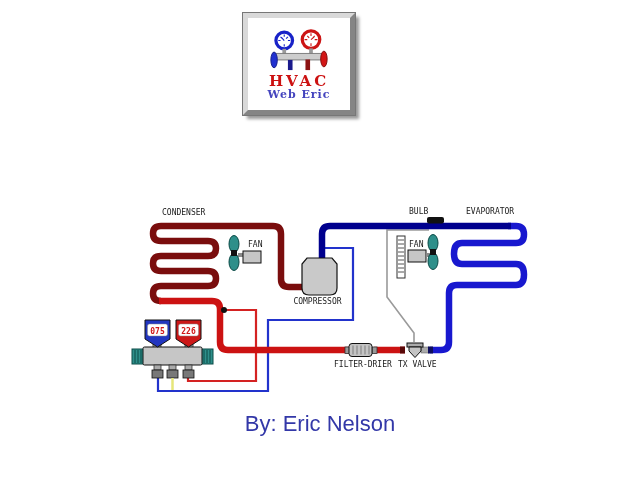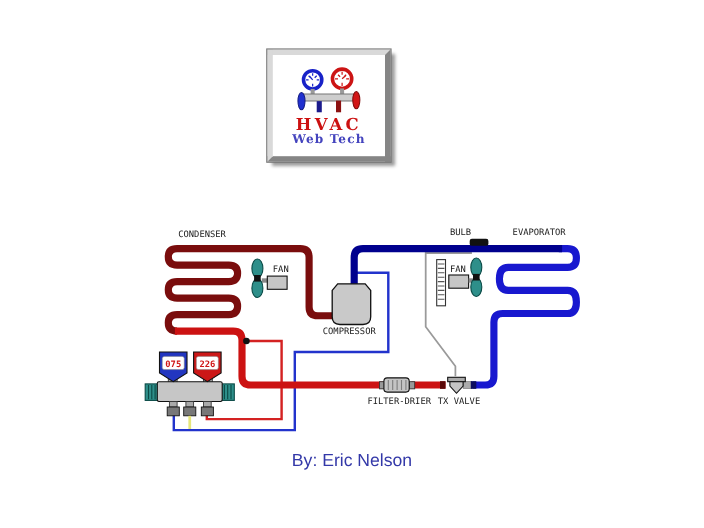--- a/index.html
+++ b/index.html
@@ -4,39 +4,39 @@
 <style>
   html,body{margin:0;padding:0;background:#e8e8e8;}
   .slide{
     position:relative;width:640px;height:480px;background:#ffffff;
     overflow:hidden;font-family:"Liberation Sans",sans-serif;
   }
   
   .logo-box{
     position:absolute;left:243px;top:13px;width:102px;height:92px;
     background:#fff;border:5px outset #d9d9d9;outline:1px solid #777;
-    box-shadow:4px 4px 3px #9a9a9a;text-align:center;margin-top:32px;
+    box-shadow:4px 4px 3px #9a9a9a;text-align:center;
   }
   .logo-box svg{display:block;margin:2px auto 0 auto;}
   .logo-title{
     font-family:"DejaVu Serif",serif;font-weight:bold;font-size:15px;
     letter-spacing:3px;color:#cc1111;line-height:1.0;margin-top:0px;
   }
   .logo-subtitle{
     font-family:"DejaVu Serif",serif;font-weight:bold;font-size:11px;
     letter-spacing:1px;color:#4444be;line-height:1.1;
   }
   
   .slide-title{
     position:absolute;left:155px;top:155px;width:480px;
     font-size:26px;font-weight:bold;color:#2e3192;letter-spacing:0px;
   }
   .byline{
     position:absolute;left:0;top:411px;width:640px;text-align:center;
-    font-size:16px;color:#3338a8;
+    font-size:22px;color:#3338a8;
   }
   
   .diagram{position:absolute;left:0;top:0;}
   .lbl{
     font-family:"DejaVu Sans Mono",monospace;font-size:8px;fill:#1a1a1a;
   }
   .gauge-num{
     font-family:"DejaVu Sans Mono",monospace;font-size:8px;font-weight:bold;
     fill:#d01818;
   }
@@ -60,21 +60,21 @@
 
       <rect x="24" y="36" width="56" height="7" rx="2" fill="#cdcdcd" stroke="#777" stroke-width="1"></rect>
 
       <ellipse cx="25" cy="43" rx="3.5" ry="8.5" fill="#2030cf" stroke="#141c86" stroke-width="1"></ellipse>
       <ellipse cx="79" cy="42" rx="3.5" ry="8.5" fill="#d21616" stroke="#7e0a0a" stroke-width="1"></ellipse>
 
       <rect x="40" y="43" width="5" height="11" fill="#1a1a8c"></rect>
       <rect x="59" y="42.5" width="5" height="11.5" fill="#8c1212"></rect>
     </svg>
     <div class="logo-title">HVAC</div>
-    <div class="logo-subtitle">Web Tech</div>
+    <div class="logo-subtitle">Web Eric</div>
   </div>
 
 
   <svg class="diagram" width="640" height="480" viewBox="0 0 640 480">
 
     <path d="M 224 310 H 256 V 381 H 188 V 372" fill="none" stroke="#d42222" stroke-width="2.2"></path>
     <path d="M 322 248 H 353 V 320 H 268 V 391 H 158 V 372" fill="none" stroke="#2233cc" stroke-width="2.2"></path>
 
     <path d="M 429 230 H 387 V 297 L 414 333 V 342" fill="none" stroke="#9a9a9a" stroke-width="1.6"></path>
 

